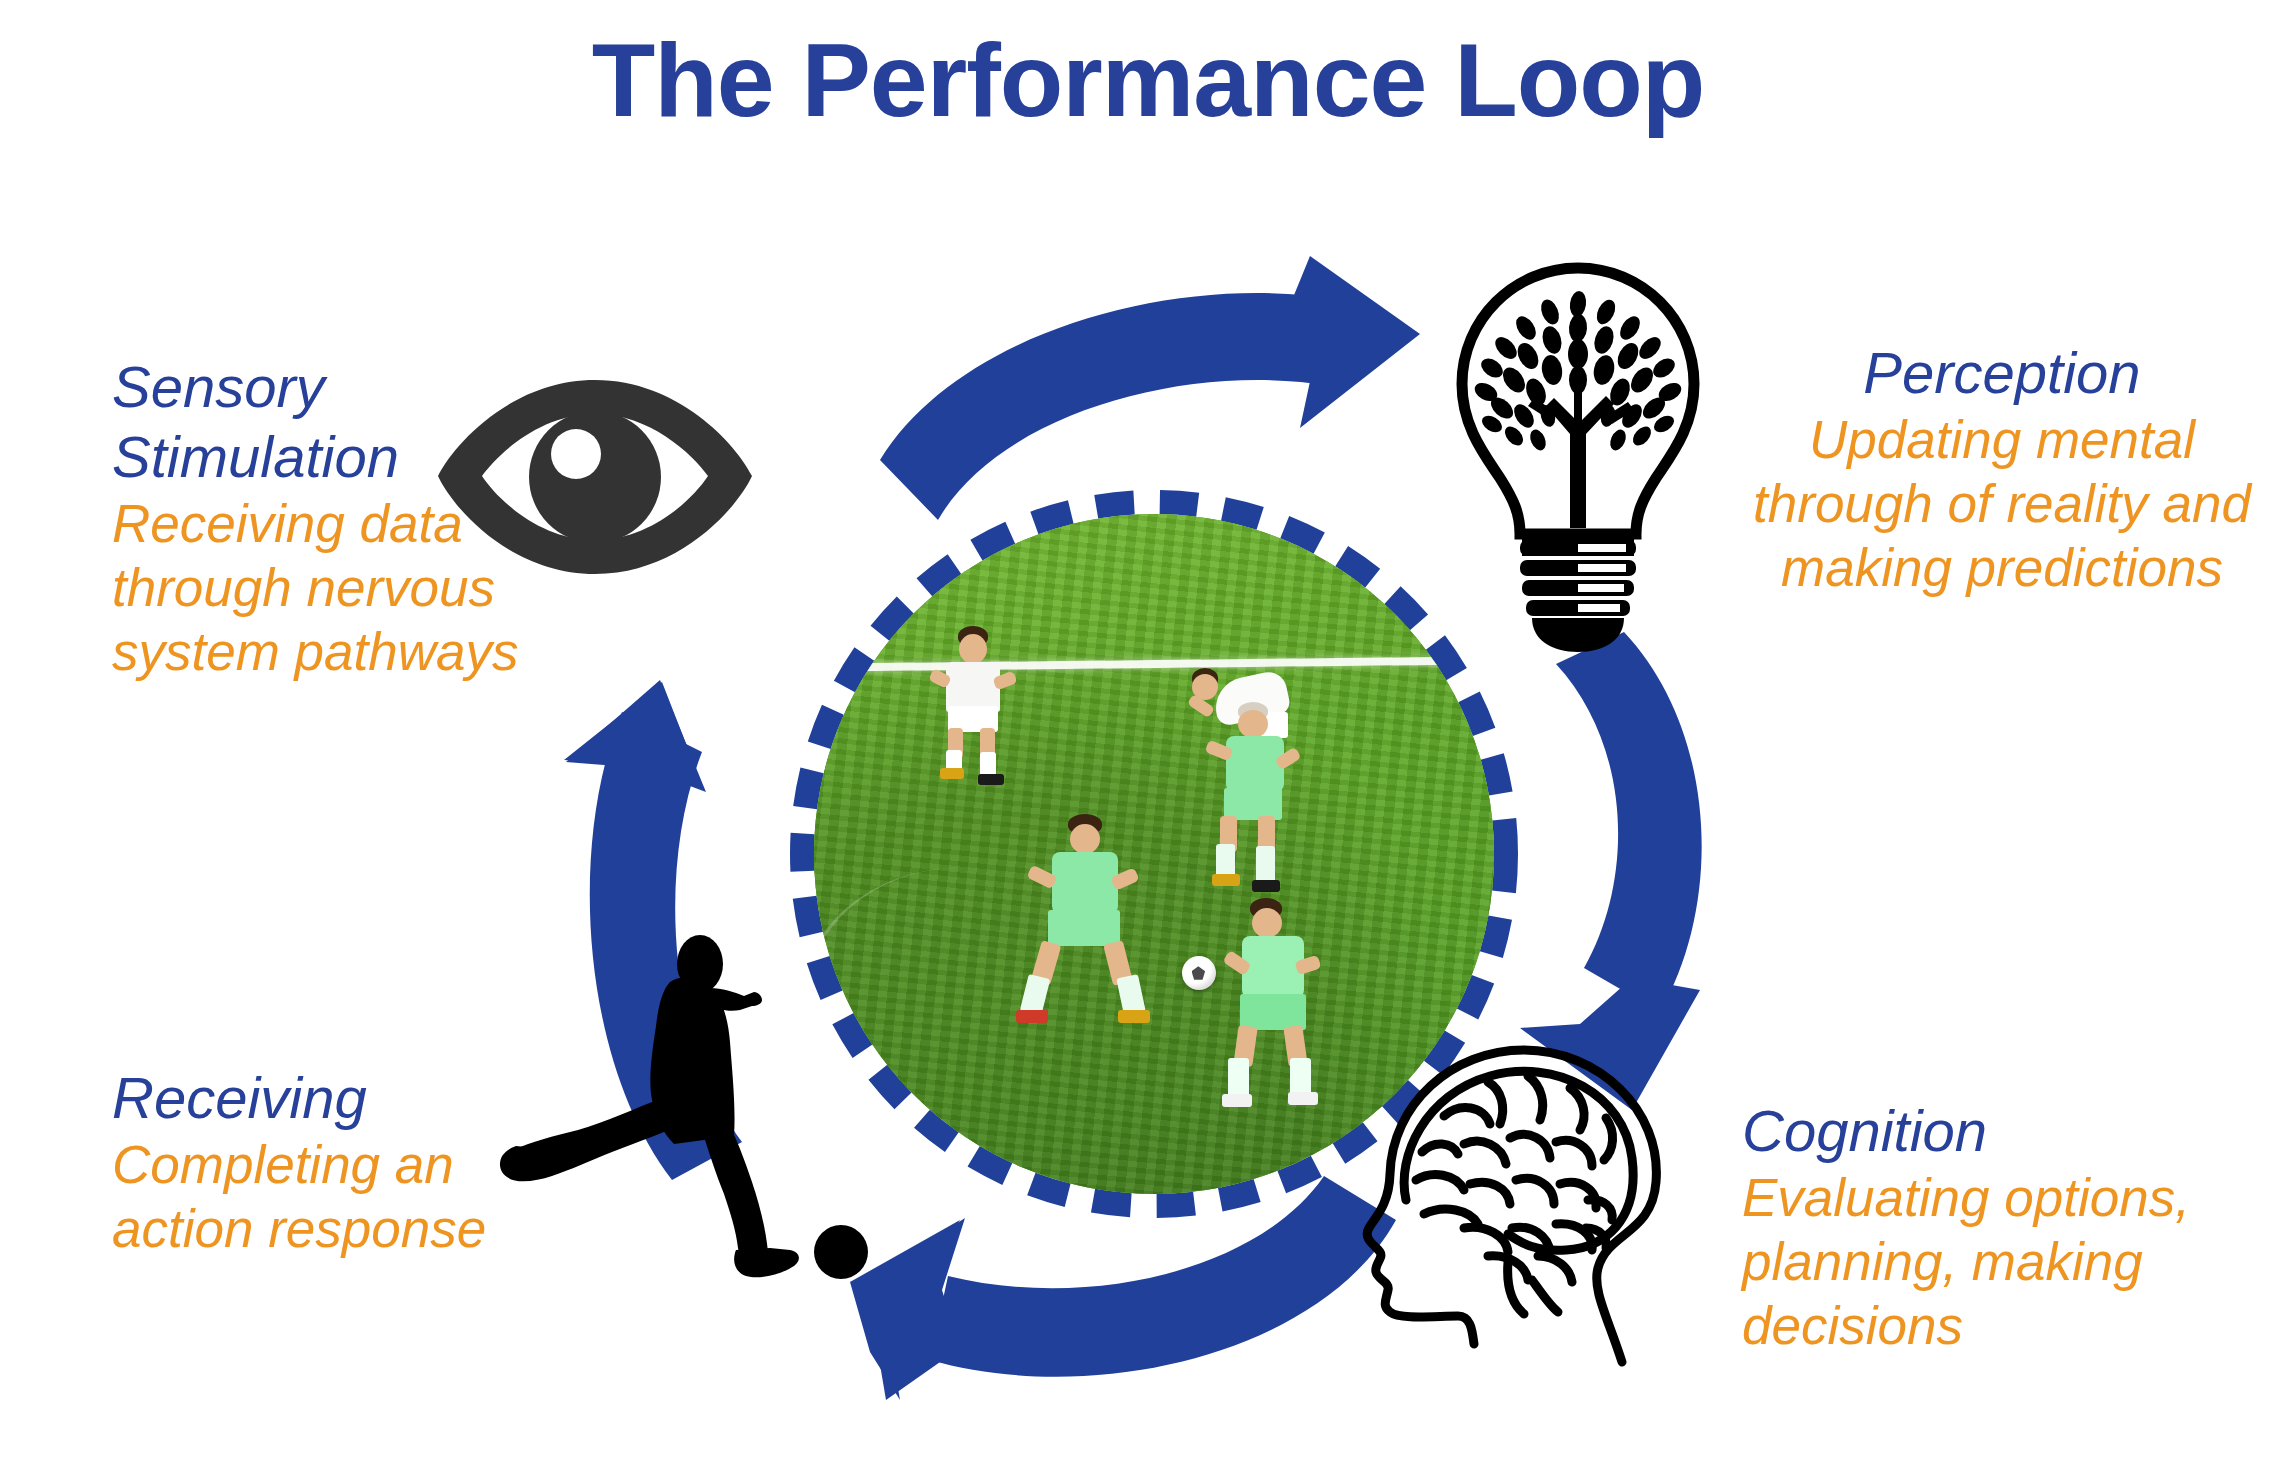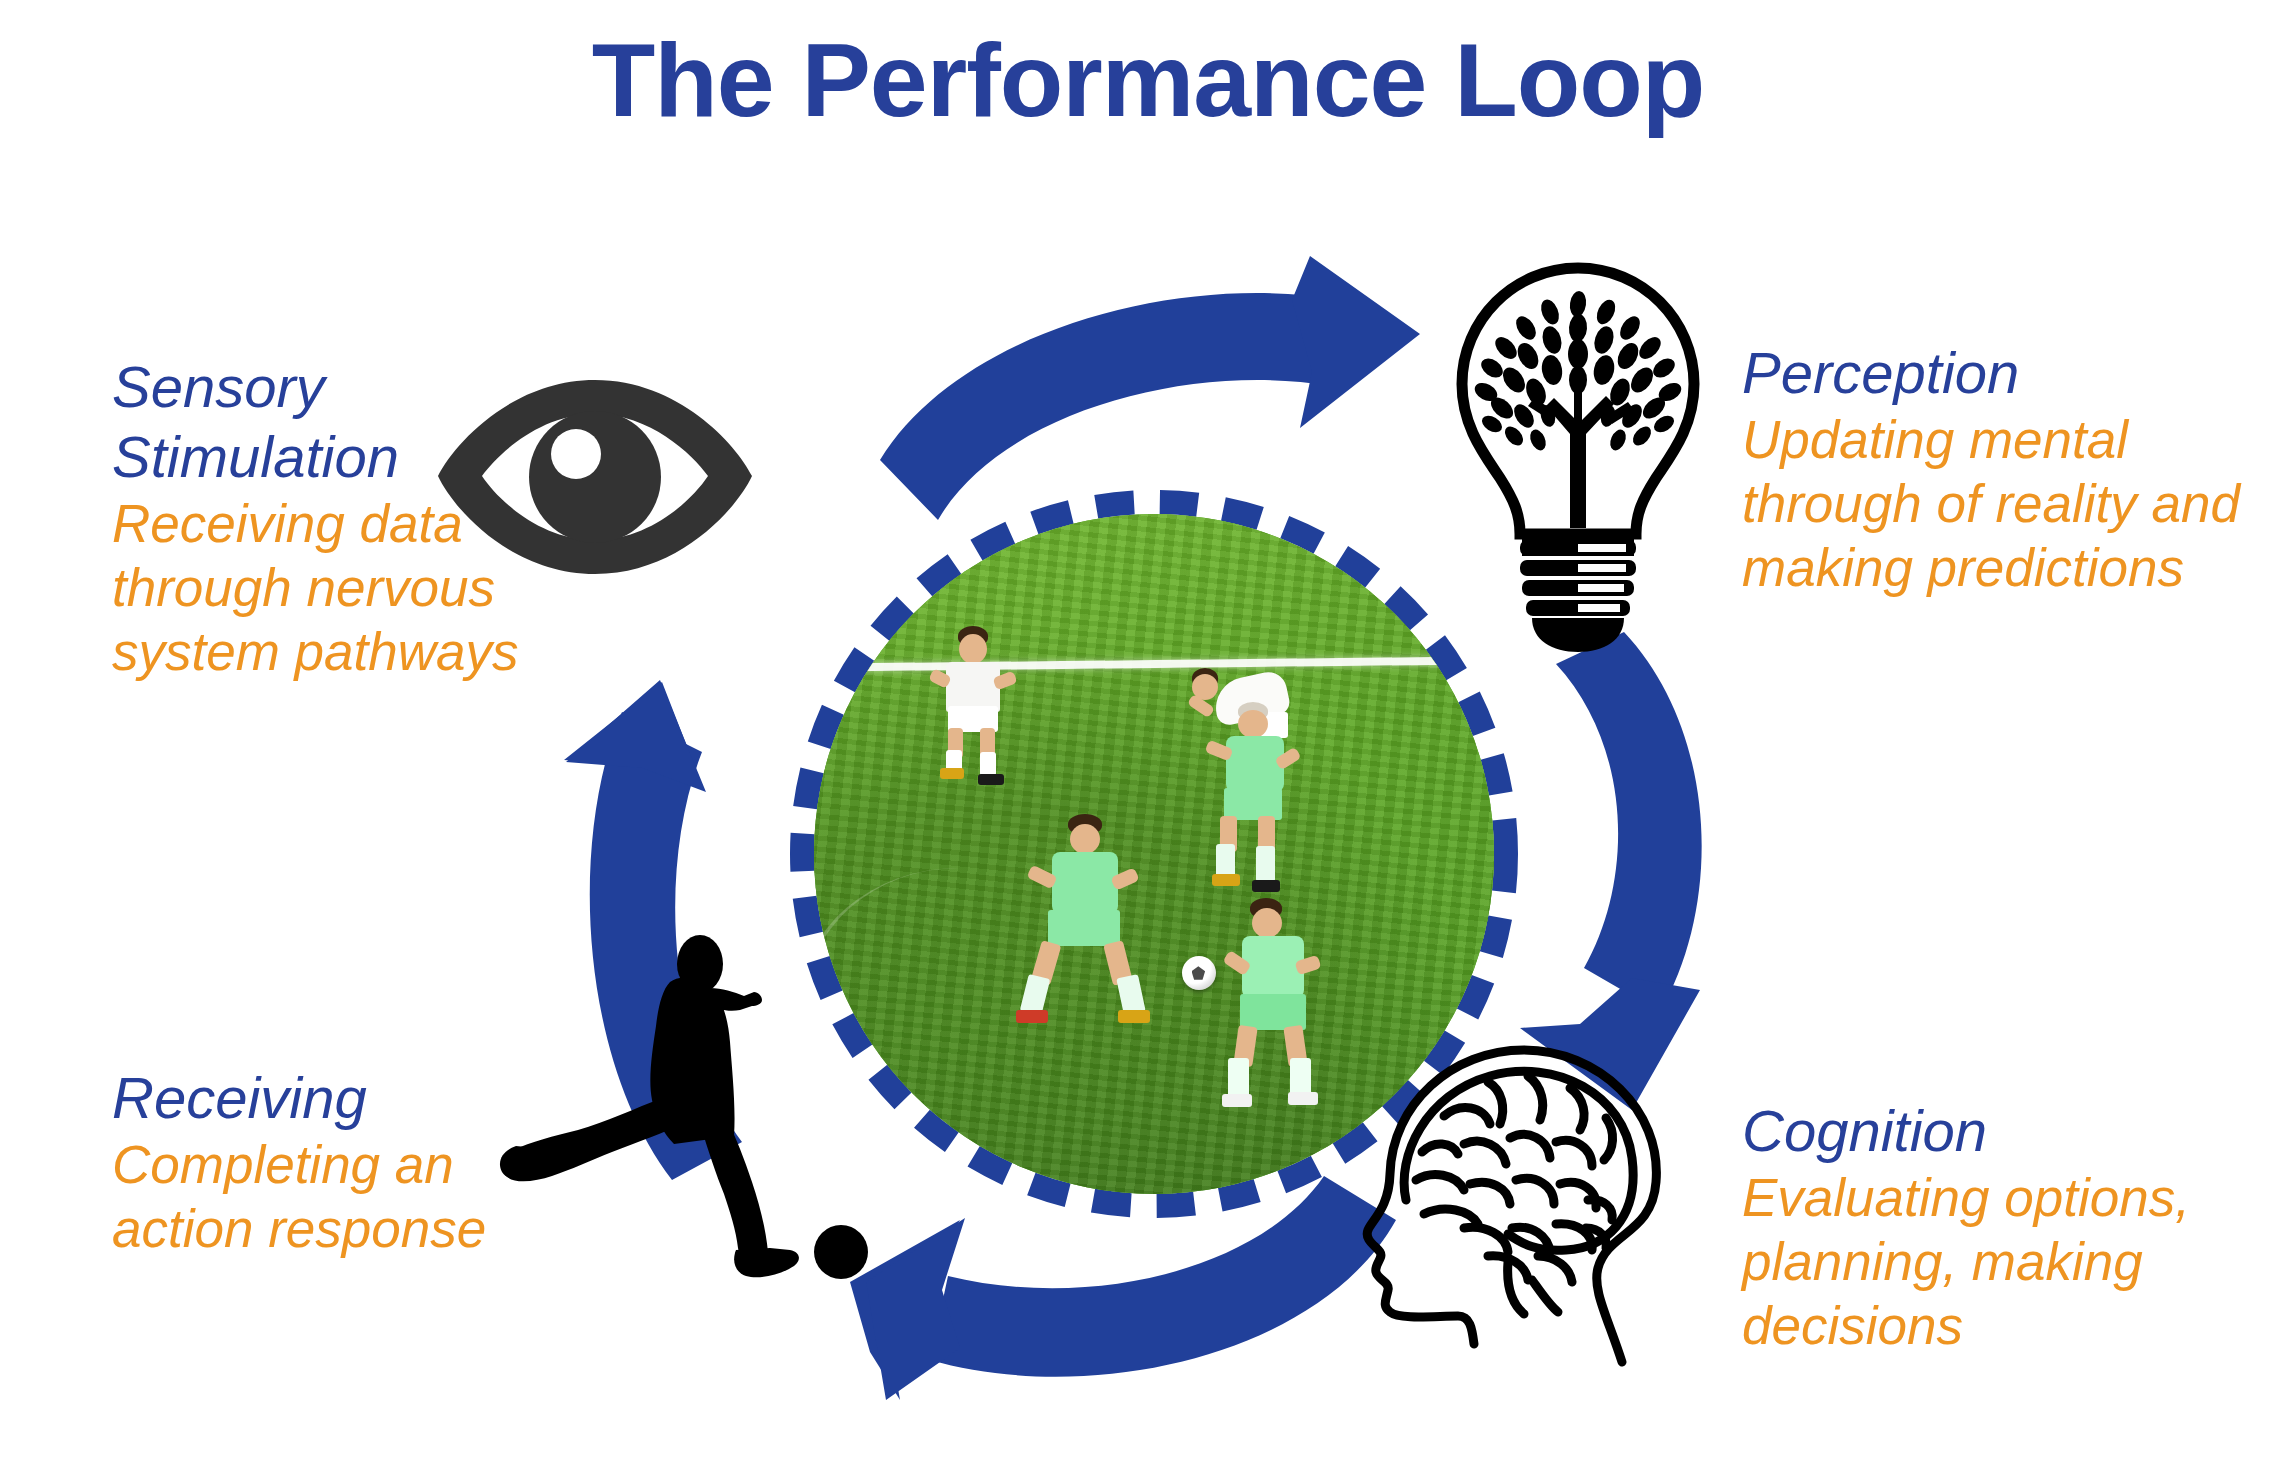--- a/index.html
+++ b/index.html
@@ -38,21 +38,21 @@
     font-style:italic;
     font-size:53px;
     line-height:64px;
     font-weight:400;
     white-space:pre-line;
   }
   .block.right{left:1742px;width:520px;text-align:left;}
   .block.left{left:112px;width:420px;text-align:left;}
 
   #blk-sensory{top:352px;}
-  #blk-perception{top:338px;}
+  #blk-perception{top:338px;text-align:center;}
   #blk-execution{top:1063px;}
   #blk-cognition{top:1096px;}
 
   
   #photo-wrap{
     position:absolute;
     left:788px;top:488px;
     width:732px;height:732px;
   }
   #photo{

